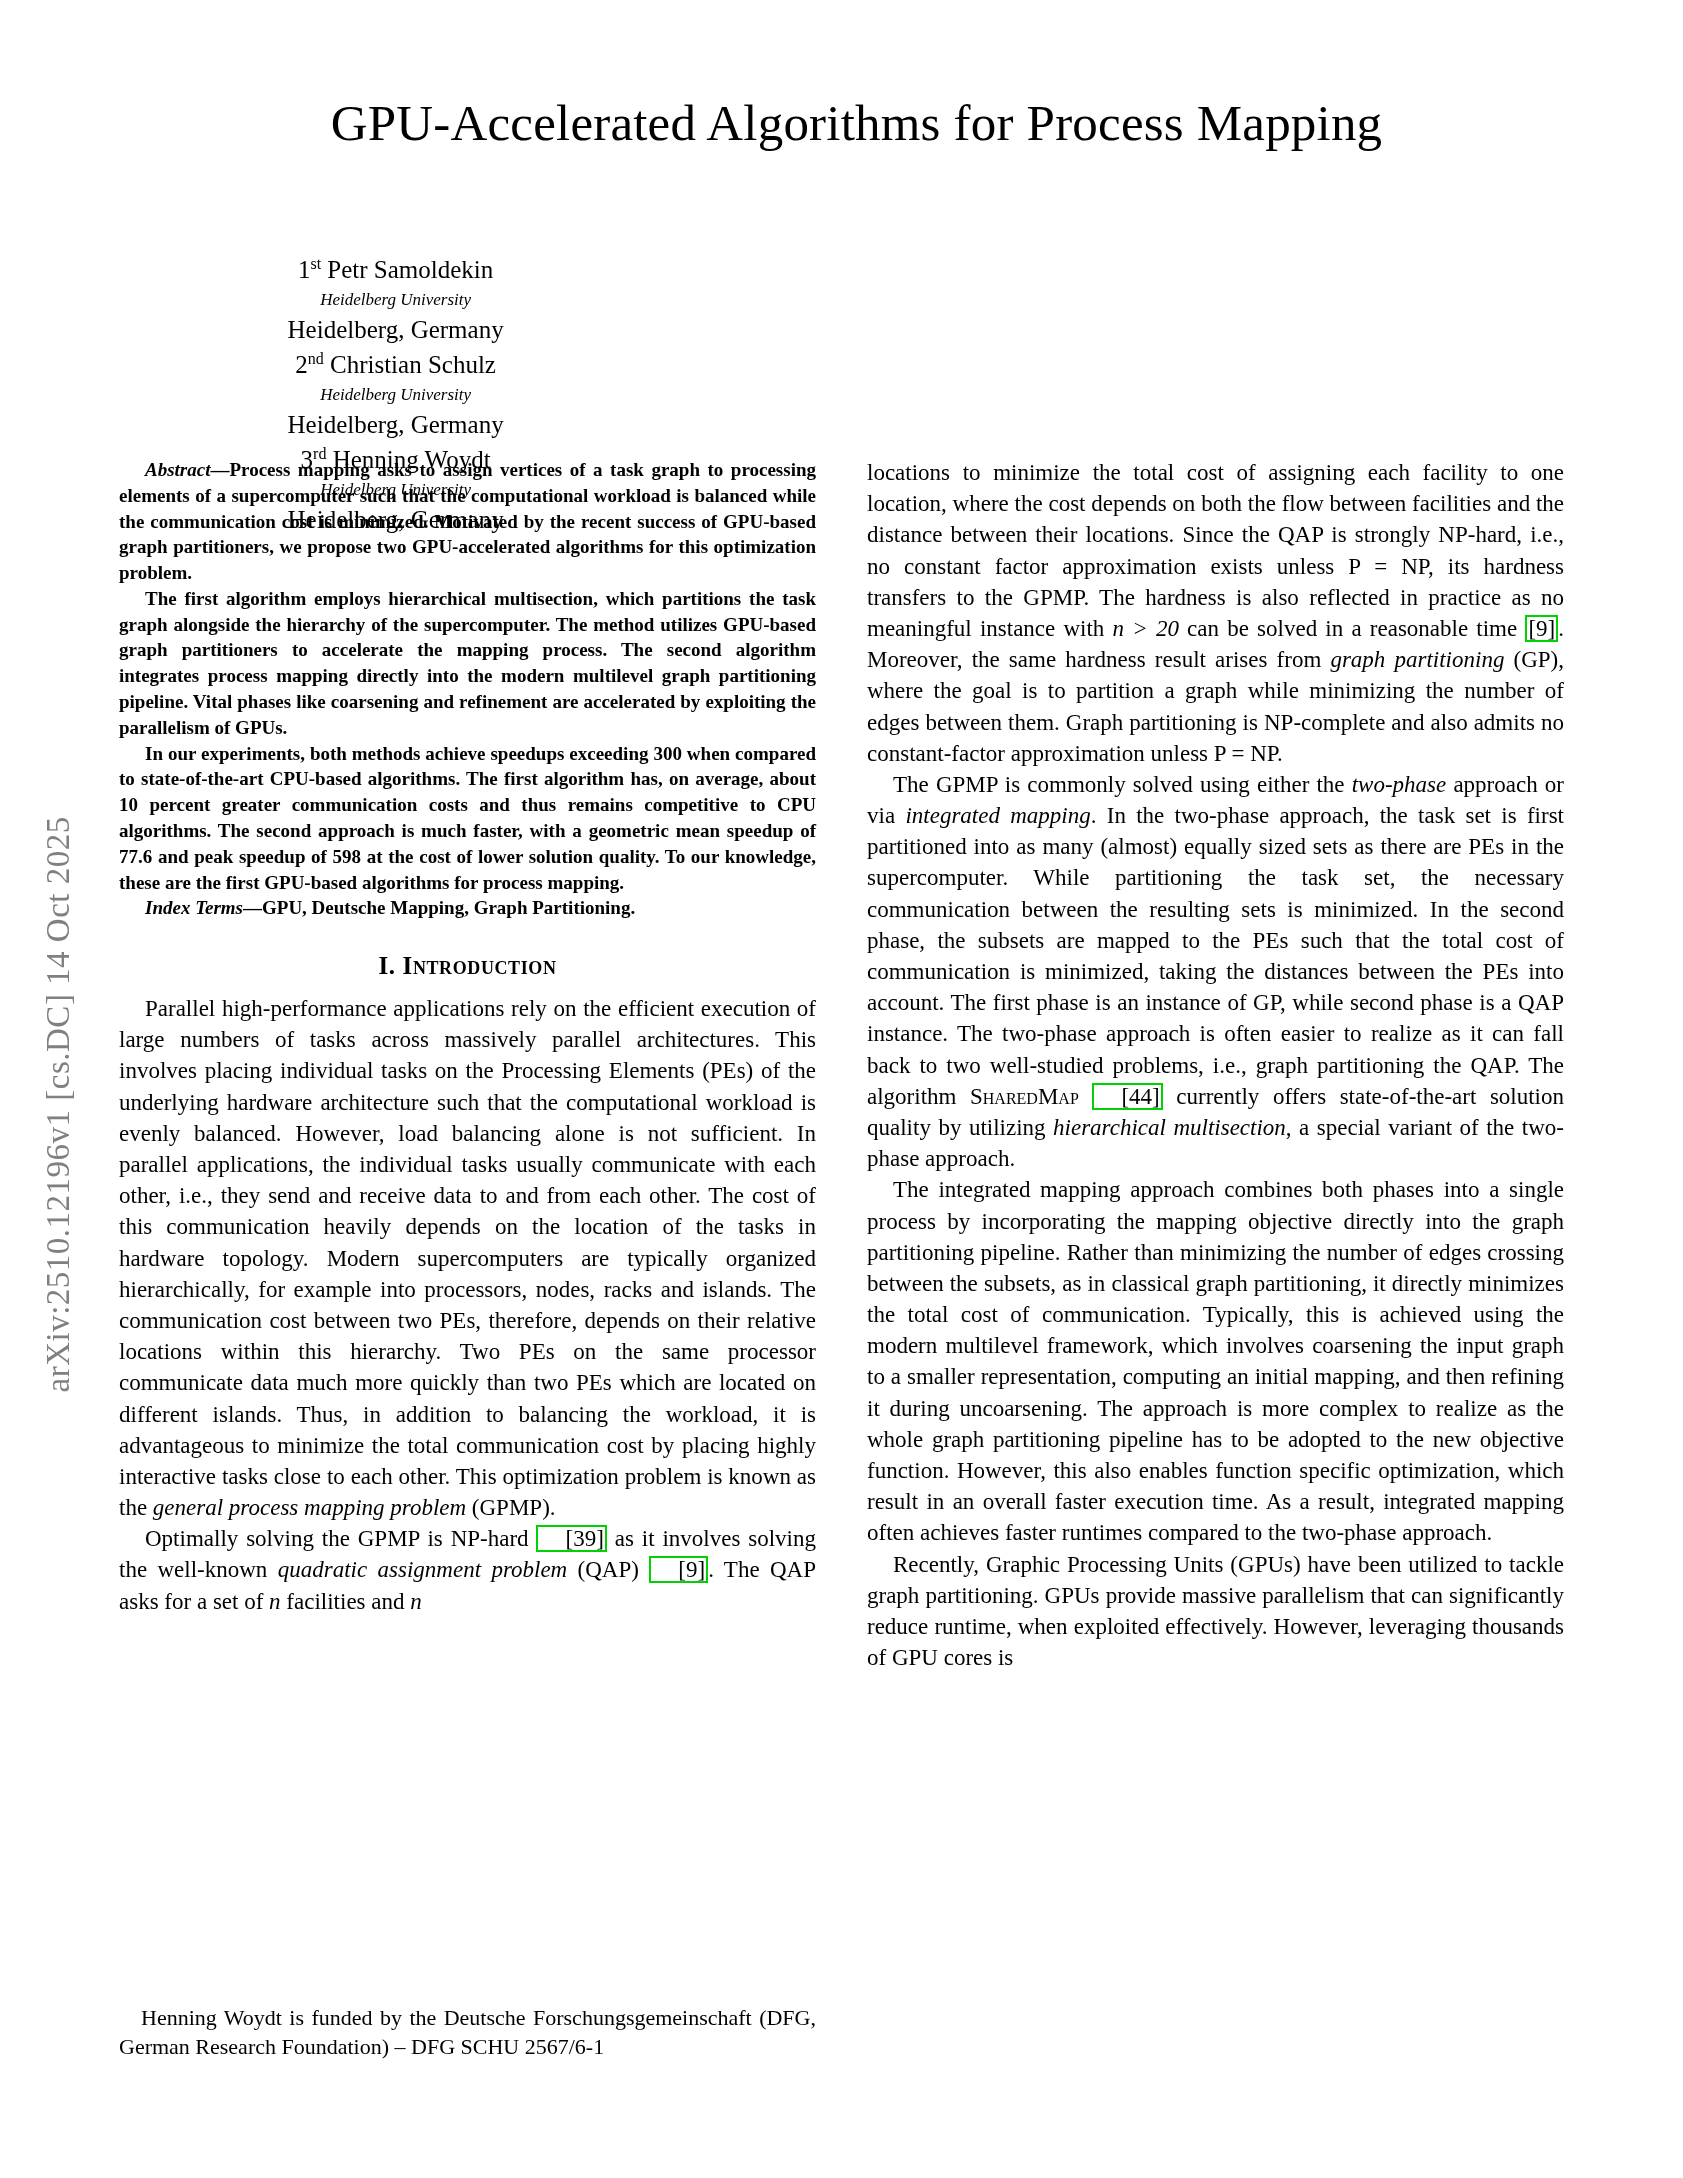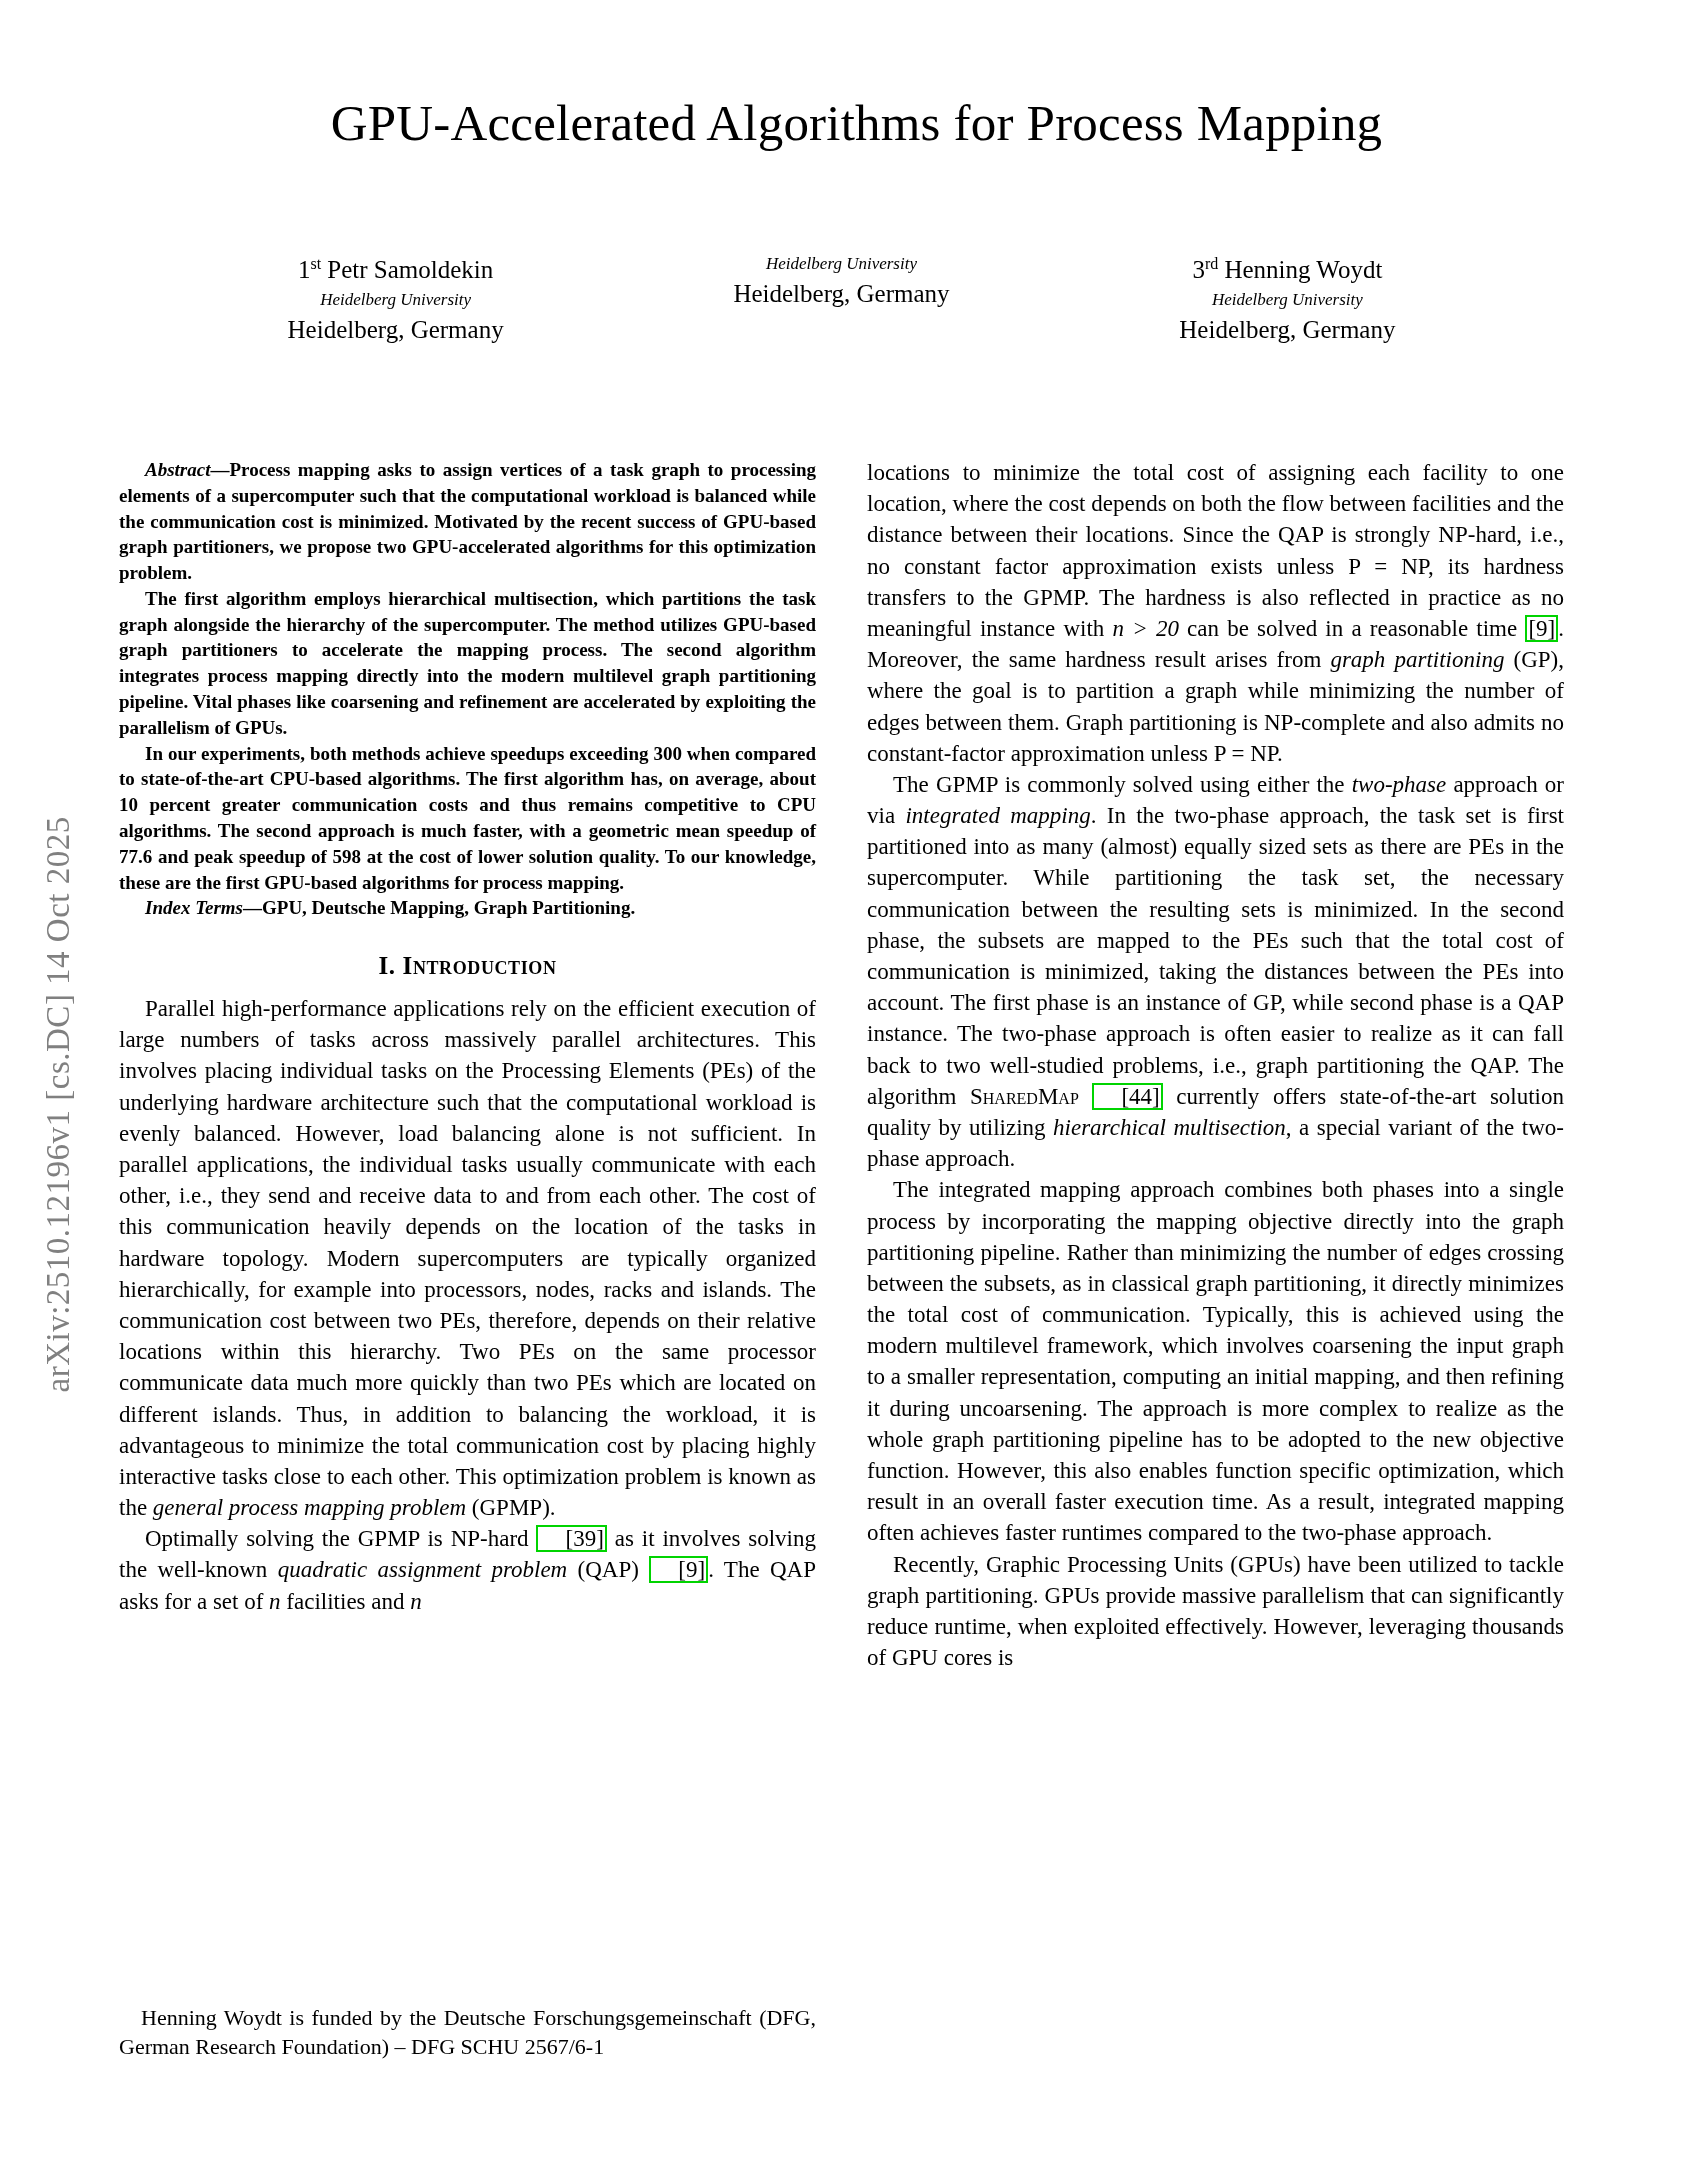--- a/index.html
+++ b/index.html
@@ -50,20 +50,21 @@
   }
 
   
   .authors {
     position: absolute;
     left: 173px;
     top: 252px;
     width: 1337px;
     display: flex;
     justify-content: space-between;
+    flex-direction: column;
   }
   .author {
     width: 33.3%;
     text-align: center;
     line-height: 1.42;
   }
   .author-name {
     font-size: 25px;
   }
   .author-name sup {
@@ -169,20 +170,21 @@
     <h1 class="paper-title">GPU-Accelerated Algorithms for Process Mapping</h1>
   </div>
 
   <div class="authors">
     <div class="author">
       <div class="author-name"><span>1</span><sup>st</sup> <span>Petr Samoldekin</span></div>
       <div class="author-affil">Heidelberg University</div>
       <div class="author-loc">Heidelberg, Germany</div>
     </div>
     <div class="author">
+      <div class="author-name"><span>2</span><sup>nd</sup> <span>Christian Schulz</span></div>
       <div class="author-affil">Heidelberg University</div>
       <div class="author-loc">Heidelberg, Germany</div>
     </div>
     <div class="author">
       <div class="author-name"><span>3</span><sup>rd</sup> <span>Henning Woydt</span></div>
       <div class="author-affil">Heidelberg University</div>
       <div class="author-loc">Heidelberg, Germany</div>
     </div>
   </div>
 

